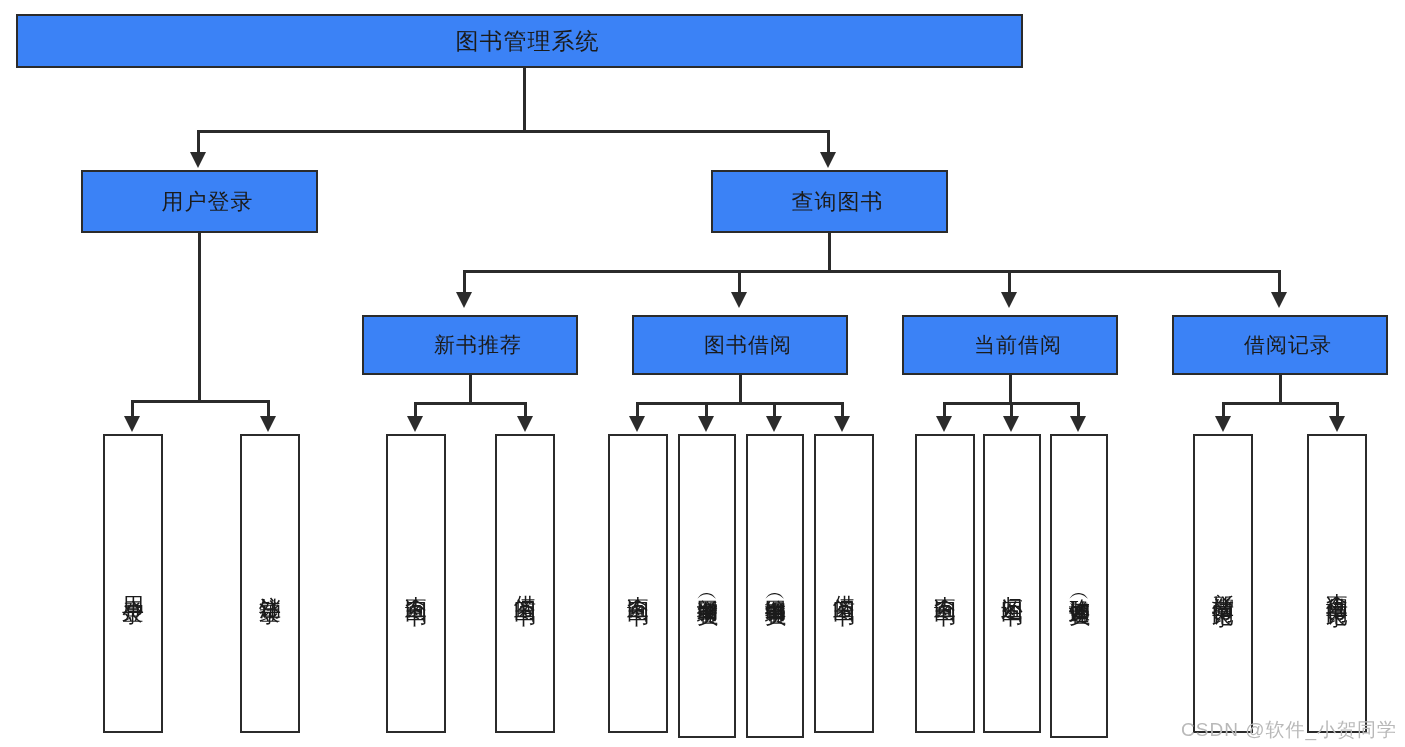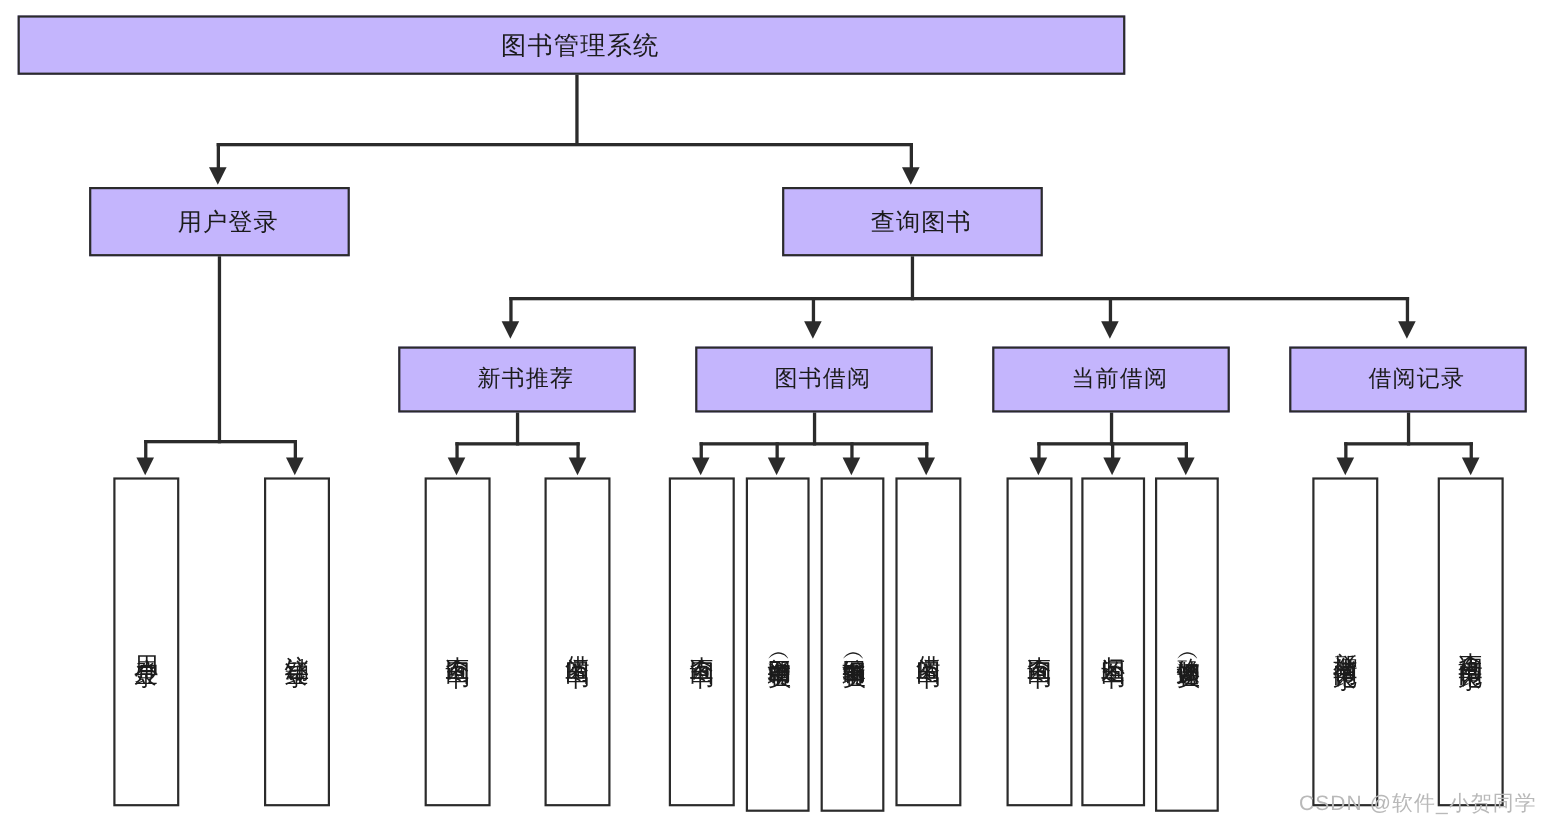--- a/index.html
+++ b/index.html
@@ -12,21 +12,21 @@
     position:relative;
     width:1405px;
     height:747px;
     background:#ffffff;
     overflow:hidden;
   }
   
   .node{
     position:absolute;
     box-sizing:border-box;
-    background:#c4b5fd;
+    background:#3b82f6;
     border:2px solid #2b2b2b;
     display:flex;
     align-items:center;
     justify-content:center;
     text-align:center;
     font-size:22px;
     line-height:1.25;
     letter-spacing:1px;
     color:#1b1b1b;
     padding-left:16px;

